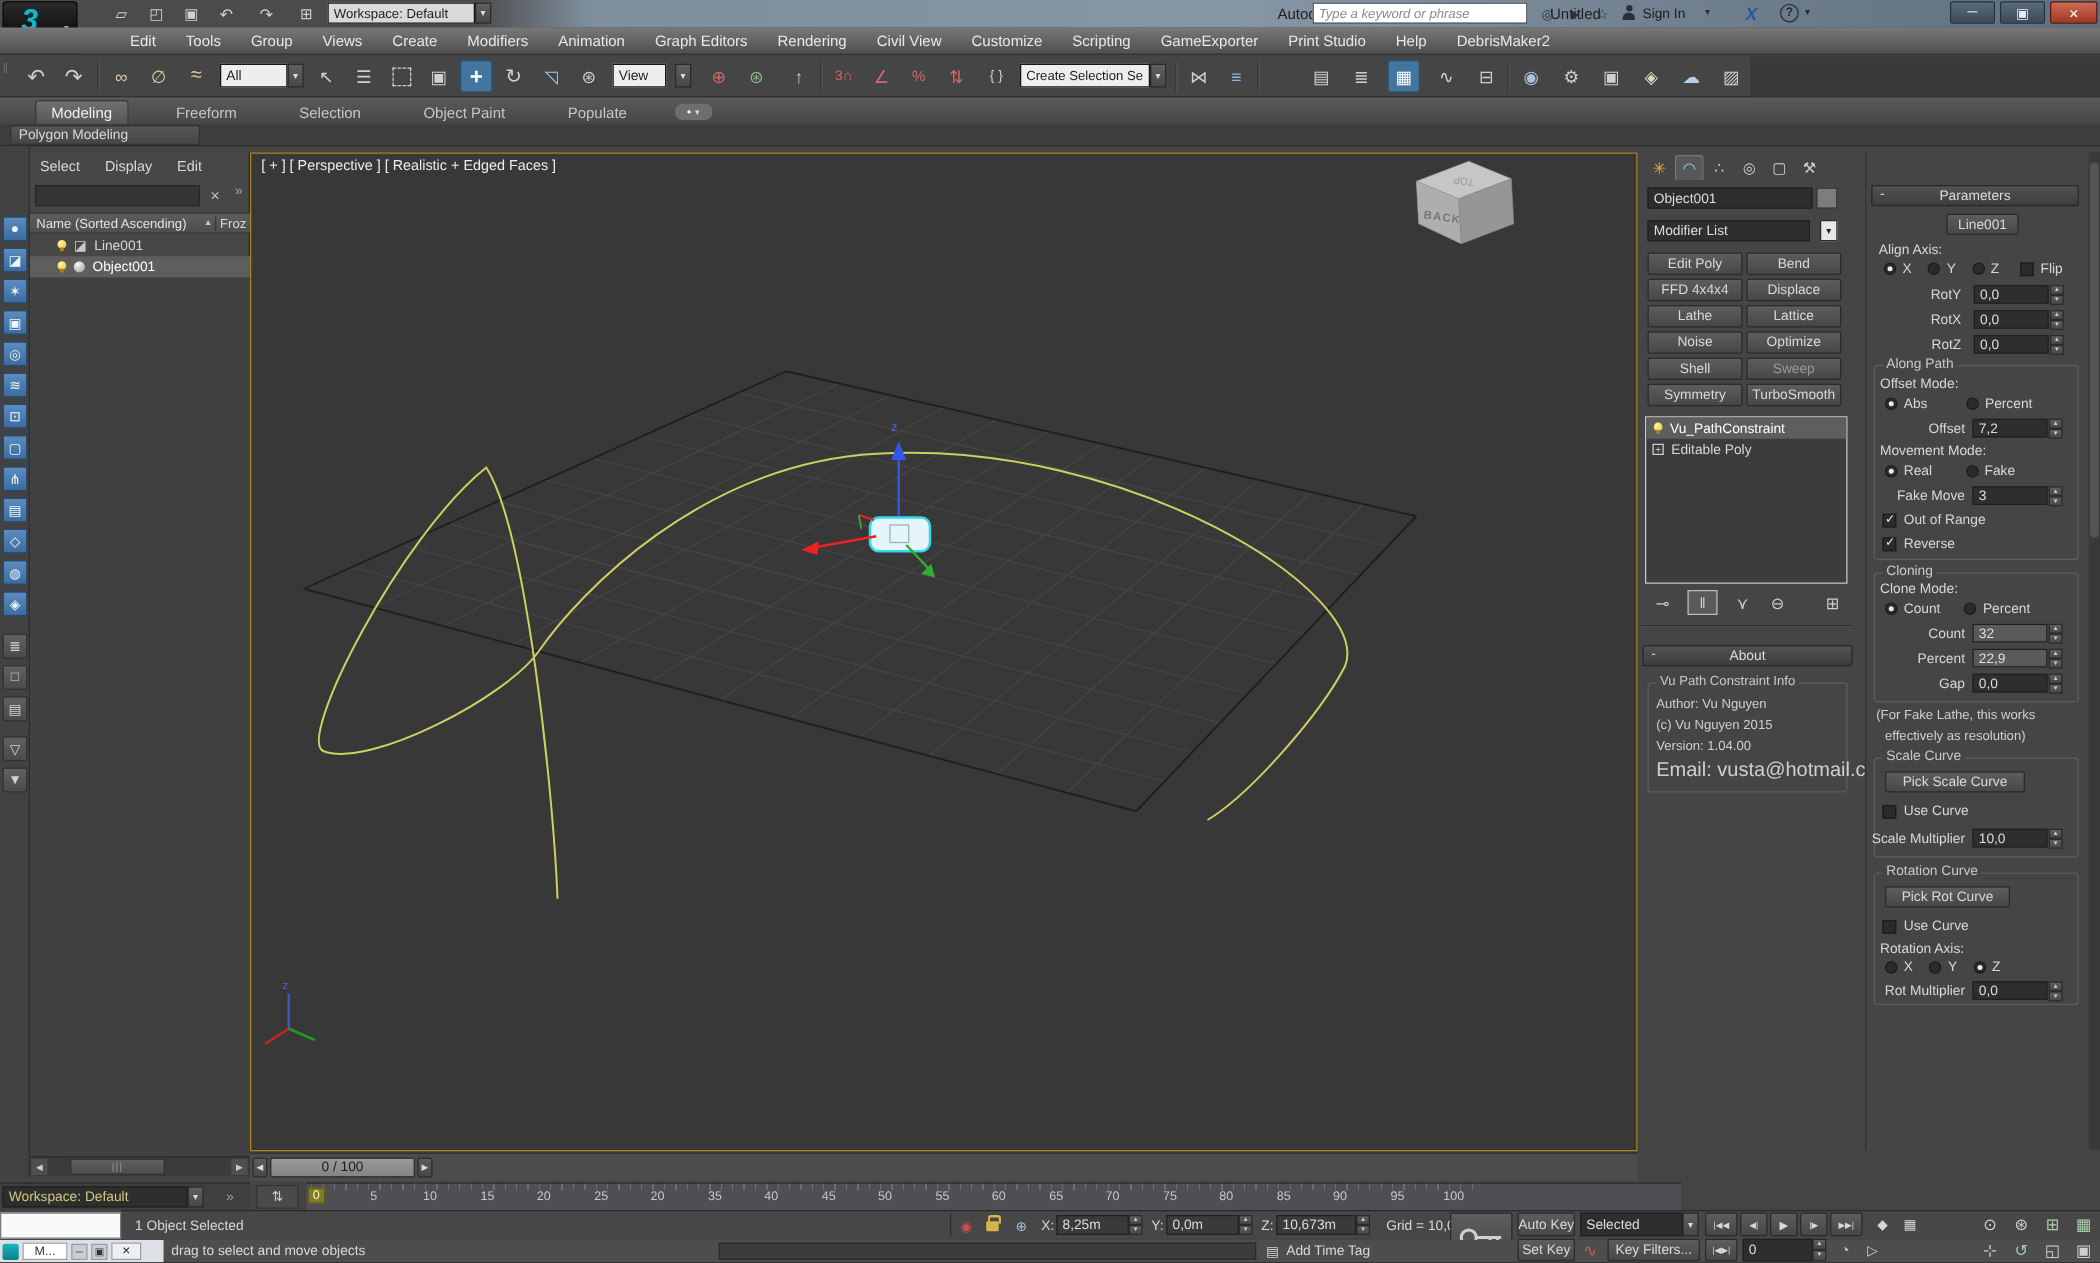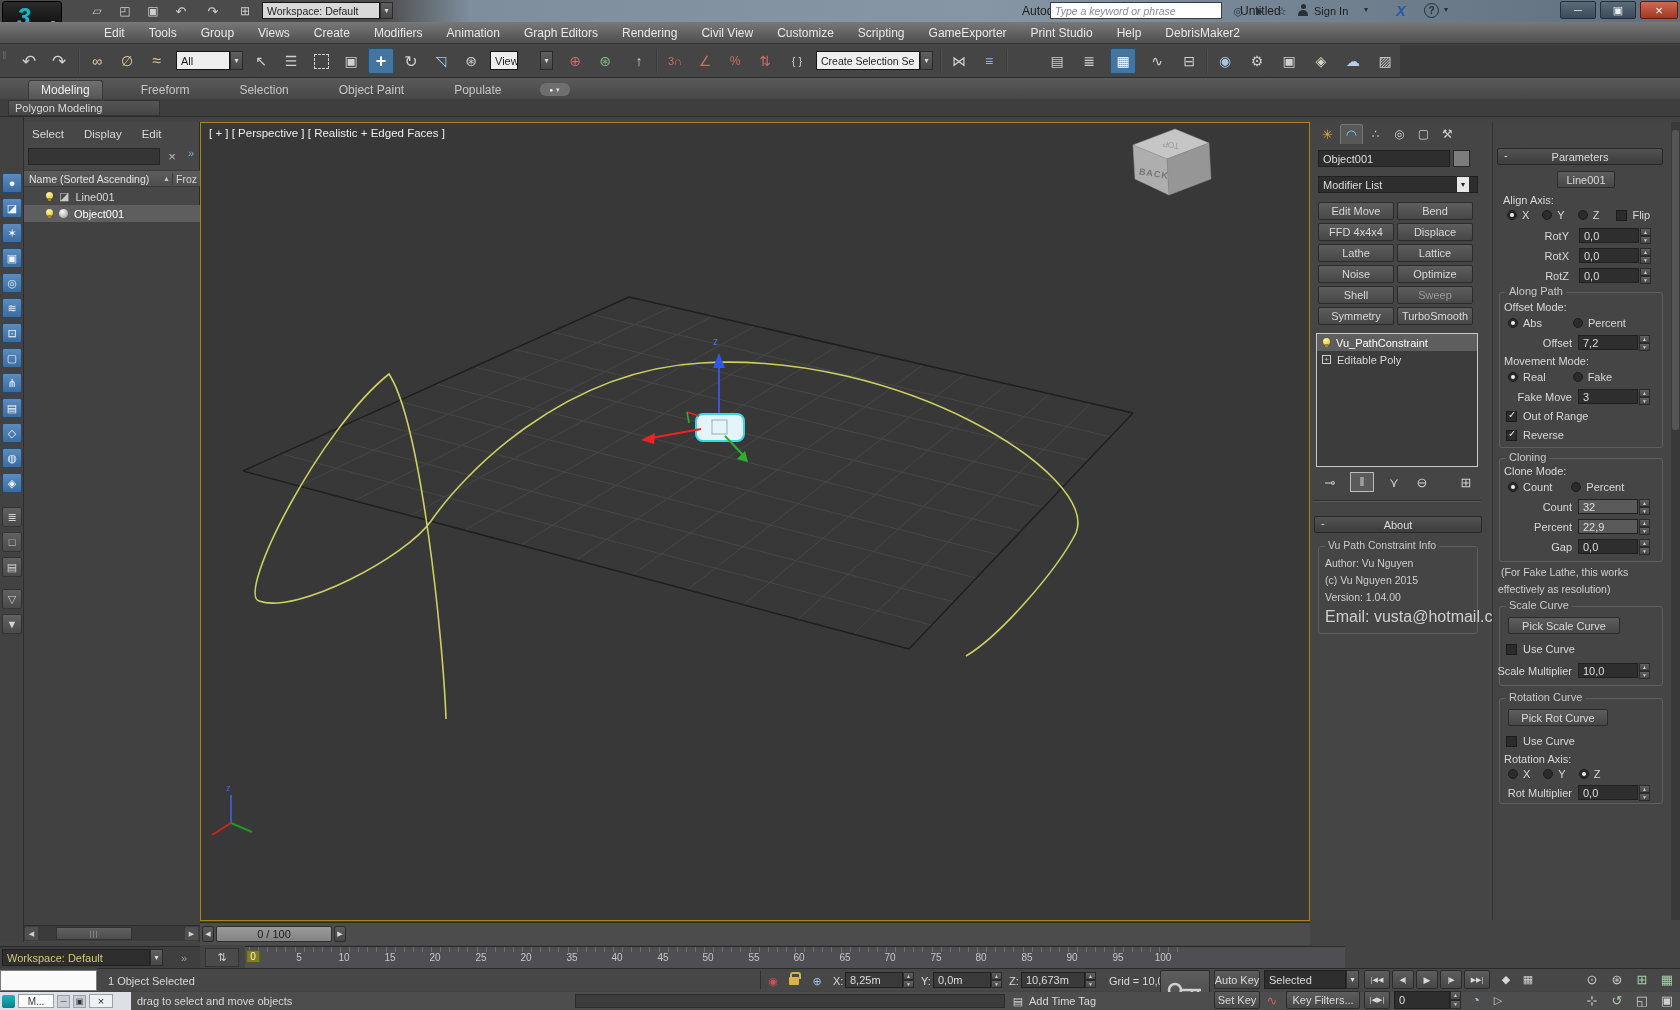--- a/index.html
+++ b/index.html
@@ -122,21 +122,21 @@
     <div class="ab tbic" style="left:248px;top:3px">↖</div>
     <div class="ab tbic" style="left:278px;top:3px">☰</div>
     <div class="ab tbic" style="left:308px;top:3px">
         <span style="width:15px;height:15px;border:1px dashed #cfcfcf"></span>
       </div>
     <div class="ab tbic" style="left:338px;top:3px">▣</div>
     <div class="ab tbic act" style="left:368px;top:3px;font-size:18px;font-weight:bold">+</div>
     <div class="ab tbic" style="left:398px;top:3px;font-size:16px">↻</div>
     <div class="ab tbic" style="left:428px;top:3px;color:#9cc6e8">◹</div>
     <div class="ab tbic" style="left:458px;top:3px">⊛</div>
-    <div class="ab combo" style="left:490px;top:6px;width:28px">
+    <div class="ab combo" style="left:490px;top:6px;width:43px">
         <span>View</span>
       </div>
     <div class="ab cbt" style="left:540px;top:6px;height:19px">▾</div>
     <div class="ab tbic" style="left:562px;top:3px;color:#d06a6a">⊕</div>
     <div class="ab tbic" style="left:592px;top:3px;color:#88b888">⊛</div>
     <div class="ab tbic" style="left:626px;top:3px">↑</div>
     <div class="ab sep" style="left:656px;top:4px"></div>
     <div class="ab tbic" style="left:662px;top:3px;color:#d06a6a;font-size:11px">
         <span>3</span>
         <span>∩</span>
@@ -302,26 +302,26 @@
     <div class="ab ic" style="left:5px;top:2px;width:23px;height:20px;color:#e8a33c;font-size:13px">✳</div>
     <div class="ab ic" style="left:29px;top:2px;width:23px;height:20px;background:#585858;border:1px solid #777;border-bottom:none;border-radius:3px 3px 0 0;color:#7fc4e8;font-size:13px">◠</div>
     <div class="ab ic" style="left:53px;top:2px;width:23px;height:20px;font-size:12px">∴</div>
     <div class="ab ic" style="left:77px;top:2px;width:23px;height:20px;font-size:12px">◎</div>
     <div class="ab ic" style="left:101px;top:2px;width:23px;height:20px;font-size:12px">▢</div>
     <div class="ab ic" style="left:125px;top:2px;width:23px;height:20px;font-size:12px">⚒</div>
     <div class="ab fld" style="left:7px;top:28px;width:132px;height:17px">
         <span>Object001</span>
       </div>
     <div class="ab" style="left:142px;top:28px;width:17px;height:17px;background:#7d7d7d;border:1px solid #2a2a2a"></div>
-    <div class="ab fld" style="left:7px;top:54px;width:160px;height:17px">
+    <div class="ab fld" style="left:7px;top:54px;width:130px;height:17px">
         <span>Modifier List</span>
       </div>
     <div class="ab cbt" style="left:145px;top:54px;height:17px;width:14px;background:#e8e8e8;color:#222">▾</div>
 
-    <div class="ab btn" style="left:7px;top:80px;width:76px;height:18px">Edit Move</div>
+    <div class="ab btn" style="left:7px;top:80px;width:76px;height:18px">Edit Poly</div>
     <div class="ab btn" style="left:86px;top:80px;width:76px;height:18px">Bend</div>
     <div class="ab btn" style="left:7px;top:101px;width:76px;height:18px">FFD 4x4x4</div>
     <div class="ab btn" style="left:86px;top:101px;width:76px;height:18px">Displace</div>
     <div class="ab btn" style="left:7px;top:122px;width:76px;height:18px">Lathe</div>
     <div class="ab btn" style="left:86px;top:122px;width:76px;height:18px">Lattice</div>
     <div class="ab btn" style="left:7px;top:143px;width:76px;height:18px">Noise</div>
     <div class="ab btn" style="left:86px;top:143px;width:76px;height:18px">Optimize</div>
     <div class="ab btn" style="left:7px;top:164px;width:76px;height:18px">Shell</div>
     <div class="ab btn" style="left:86px;top:164px;width:76px;height:18px;color:#9a9a9a">Sweep</div>
     <div class="ab btn" style="left:7px;top:185px;width:76px;height:18px">Symmetry</div>
@@ -469,21 +469,21 @@
       <div class="ab rlbl" style="left:4px;top:82px;width:68px">Gap</div>
       <div class="ab fld" style="left:78px;top:80px;width:60px;height:15px">
           <span>0,0</span>
         </div>
       <div class="ab spin" style="left:139px;top:80px;height:15px">
           <i>▲</i>
           <i>▼</i>
         </div>
     </div>
     <div class="ab lbl" style="left:8px;top:444px;font-size:10.5px;color:#cfcfcf">(For Fake Lathe, this works</div>
-    <div class="ab lbl" style="left:5px;top:461px;font-size:10.5px;color:#cfcfcf">effectively as resolution)</div>
+    <div class="ab lbl" style="left:15px;top:461px;font-size:10.5px;color:#cfcfcf">effectively as resolution)</div>
 
     <div class="grp" style="left:6px;top:484px;width:164px;height:80px">
       <span class="gt">Scale Curve</span>
       <div class="ab btn" style="left:8px;top:10px;width:112px;height:17px">Pick Scale Curve</div>
       <div class="ab" style="left:6px;top:36px;display:flex;align-items:center;gap:6px">
         <span class="chk"></span>
           <span>Use Curve</span>
       </div>
       <div class="ab rlbl" style="left:-4px;top:58px;width:76px">Scale Multiplier</div>
       <div class="ab fld" style="left:78px;top:56px;width:60px;height:15px">

